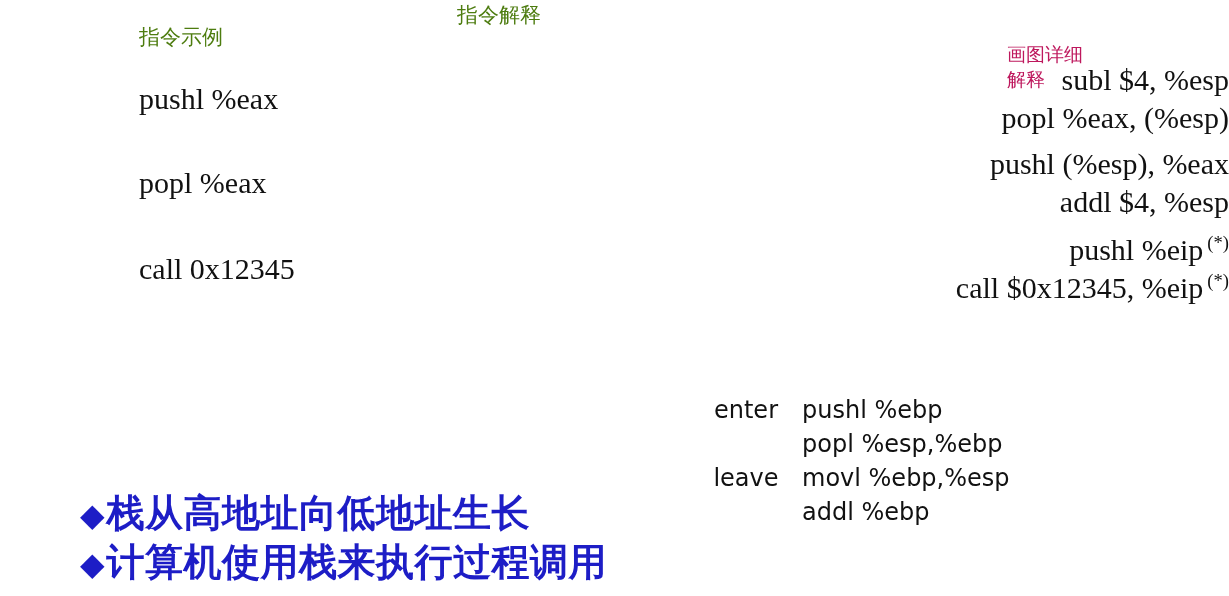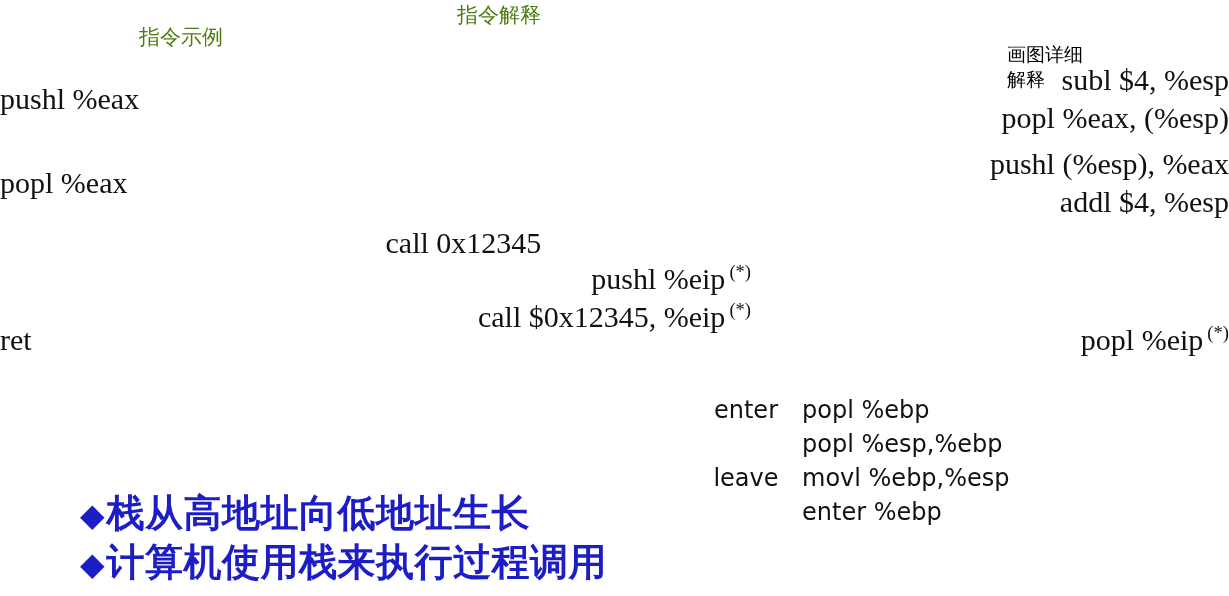--- a/index.html
+++ b/index.html
@@ -30,39 +30,40 @@
   #hdr-explain { left: 457px; top: 4px; }
 
   
   #red-note {
     position: absolute;
     left: 1007px;
     top: 42px;
     font-family: "DejaVu Sans", "Liberation Sans", sans-serif;
     font-size: 19px;
     line-height: 1.32;
-    color: #000000;
+    color: #be185d;
     white-space: nowrap;
   }
   #red-note .rl { display: block; }
 
   
   #instr-table {
     position: absolute;
     left: 0;
     top: 58px;
     width: 1229px;
   }
   .instr-row {
     position: relative;
     display: flex;
     align-items: center;
   }
   .instr-left {
     width: 458px;
+    padding-left: 139px;
     box-sizing: border-box;
     font-size: 30px;
     color: #111111;
     white-space: nowrap;
   }
   .instr-right {
     flex: 1;
     font-size: 30px;
     color: #111111;
     line-height: 1.26;
@@ -71,21 +72,21 @@
   .instr-right .asm-line { display: block; text-align: right; }
   sup.star {
     font-size: 0.62em;
     vertical-align: super;
     line-height: 0;
     padding-left: 4px;
   }
 
   #row-push  { height: 82px; }
   #row-pop   { height: 86px; }
-  #row-call  { height: 86px; flex-direction: column; }
+  #row-call  { height: 86px; }
   #row-ret   { height: 56px; }
 
   
   #enterleave {
     position: absolute;
     left: 690px;
     top: 393px;
     font-family: "DejaVu Sans", "Liberation Sans", sans-serif;
     font-size: 24px;
     line-height: 34px;
@@ -153,45 +154,39 @@
     </div>
 
     <div class="instr-row" id="row-call">
       <div class="instr-left">call 0x12345</div>
       <div class="instr-right">
         <span class="asm-line"><span>pushl %eip</span><sup class="star">(*)</sup></span>
         <span class="asm-line"><span>call $0x12345, %eip</span><sup class="star">(*)</sup></span>
       </div>
     </div>
 
-    <div class="instr-row" id="row-ret">
-      <div class="instr-left">ret</div>
-      <div class="instr-right">
-        <span class="asm-line"><span>popl %eip</span><sup class="star">(*)</sup></span>
-      </div>
-    </div>
 
   </div>
 
   <div id="enterleave">
     <div class="el-row">
       <span class="el-key">enter</span>
-      <span class="el-val">popl %ebp</span>
+      <span class="el-val">pushl %ebp</span>
     </div>
     <div class="el-row">
       <span class="el-key"></span>
       <span class="el-val">popl %esp,%ebp</span>
     </div>
     <div class="el-row">
       <span class="el-key">leave</span>
       <span class="el-val">movl %ebp,%esp</span>
     </div>
     <div class="el-row">
       <span class="el-key"></span>
-      <span class="el-val">enter %ebp</span>
+      <span class="el-val">addl %ebp</span>
     </div>
   </div>
 
   <div id="bullets">
     <div class="bullet-row">
       <span class="bullet-mark">◆</span>
       <span class="bullet-text">栈从高地址向低地址生长</span>
     </div>
     <div class="bullet-row">
       <span class="bullet-mark">◆</span>

